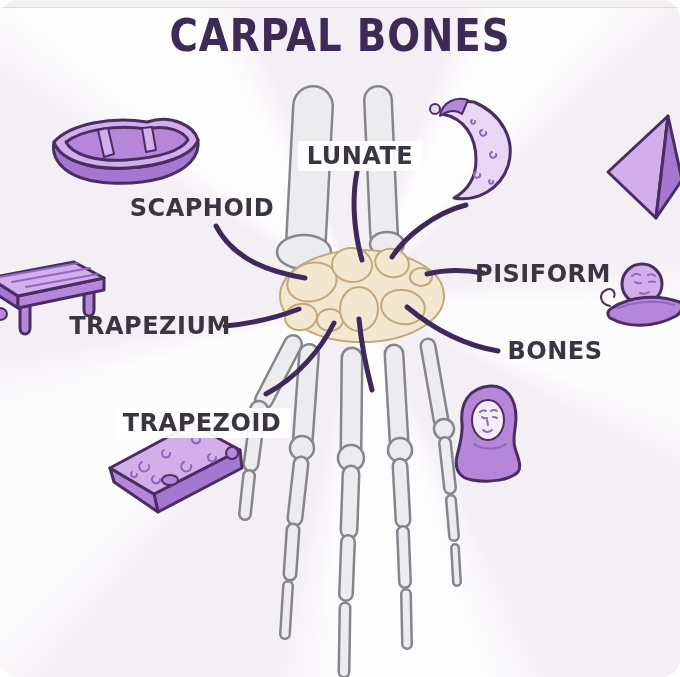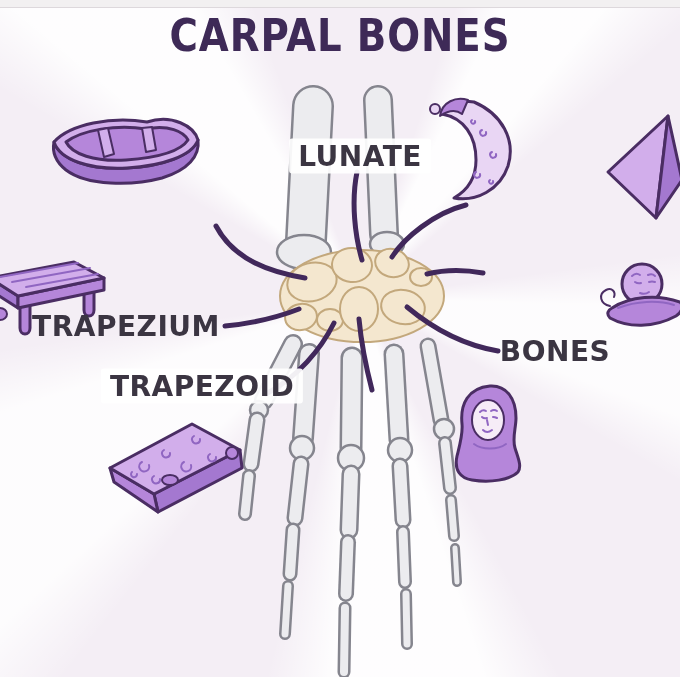--- a/index.html
+++ b/index.html
@@ -12,32 +12,33 @@
       rgba(255,255,255,.9) 26deg 40deg,
       rgba(255,255,255,0) 50deg 82deg,
       rgba(255,255,255,.85) 92deg 110deg,
       rgba(255,255,255,0) 120deg 152deg,
       rgba(255,255,255,.9) 162deg 184deg,
       rgba(255,255,255,0) 194deg 218deg,
       rgba(255,255,255,.85) 228deg 252deg,
       rgba(255,255,255,0) 262deg 300deg,
       rgba(255,255,255,.9) 310deg 330deg,
       rgba(255,255,255,0) 340deg 360deg);
+    border-radius:18px;
   }
   .top-strip{position:absolute;left:0;top:0;width:680px;height:7px;
     background:#f2f0f1;border-bottom:1px solid #ddd8dc;}
   .page-title{
     position:absolute;left:50%;top:10px;transform:translateX(-50%) scaleX(.88);
     transform-origin:center;font-size:44px;font-weight:bold;letter-spacing:1px;
     color:var(--title-text,#3e2a57);white-space:nowrap;
   }
   .scene{position:absolute;left:0;top:0;width:680px;height:677px;}
   .bone-label{
     position:absolute;transform:translate(-50%,-50%);
-    font-size:28px;font-weight:bold;letter-spacing:.5px;
+    font-size:24px;font-weight:bold;letter-spacing:.5px;
     color:var(--label-text,#3b3542);white-space:nowrap;z-index:5;
   }
   .chip{background:rgba(255,255,255,.93);padding:1px 9px;border-radius:3px;}
   .mnemonic{position:absolute;z-index:2;}
   
   .bo{stroke:var(--bone-outline,#85858e);stroke-linecap:round;}
   .bi{stroke:var(--bone-fill,#ececef);stroke-linecap:round;}
   .bfill{fill:var(--bone-fill,#ececef);stroke:var(--bone-outline,#85858e);stroke-width:2.5;}
   .carp{fill:var(--carpal-fill,#f4e7cf);stroke:var(--carpal-outline,#c3a87c);stroke-width:2;}
   .pline{fill:none;stroke:var(--pointer-line,#41285b);stroke-width:5;stroke-linecap:round;}
@@ -151,23 +152,25 @@
       <path class="pline" d="M466,205 C434,213 404,238 392,257"></path>
       <path class="pline" d="M483,273 C461,269 443,270 427,274"></path>
       <path class="pline" d="M225,326 C256,323 281,316 299,309"></path>
       <path class="pline" d="M498,351 C463,345 431,327 407,307"></path>
       <path class="pline" d="M266,394 C298,377 321,349 334,323"></path>
       <path class="pline" d="M372,390 C366,367 361,341 359,319"></path>
     </g>
   </svg>
 
   <div class="bone-label chip" style="left:360px;top:156px">LUNATE</div>
-  <div class="bone-label" style="left:126px;top:326px">TRAPEZIUM</div>
+  <div class="bone-label" style="left:202px;top:208px">SCAPHOID</div>
+  <div class="bone-label" style="left:543px;top:274px">PISIFORM</div>
+  <div class="bone-label" style="left:150px;top:326px">TRAPEZIUM</div>
   <div class="bone-label" style="left:555px;top:351px">BONES</div>
-  <div class="bone-label chip" style="left:202px;top:386px">TRAPEZOID</div>
+  <div class="bone-label chip" style="left:202px;top:423px">TRAPEZOID</div>
 
   <svg class="mnemonic" style="left:42px;top:104px" width="166" height="92" viewBox="0 0 166 92">
     <path class="ill f-dark" d="M12,38 C18,56 48,66 85,64 C120,62 150,52 156,36 C158,52 146,66 120,74 C90,82 45,82 24,66 C14,58 10,48 12,38 Z"></path>
     <path class="ill f-light" d="M12,38 C28,20 70,12 105,18 C130,10 152,22 156,36 C150,52 120,62 85,64 C48,66 18,56 12,38 Z"></path>
     <path class="ill f-mid" d="M24,38 C40,26 75,20 104,25 C126,20 142,28 146,36 C138,48 112,54 84,56 C52,58 30,50 24,38 Z"></path>
     <path class="ill f-light thin" d="M56,26 L66,24 L72,50 L62,53 Z"></path>
     <path class="ill f-light thin" d="M100,24 L110,23 L114,46 L104,48 Z"></path>
   </svg>
 
   <svg class="mnemonic" style="left:412px;top:92px" width="110" height="112" viewBox="0 0 110 112">

